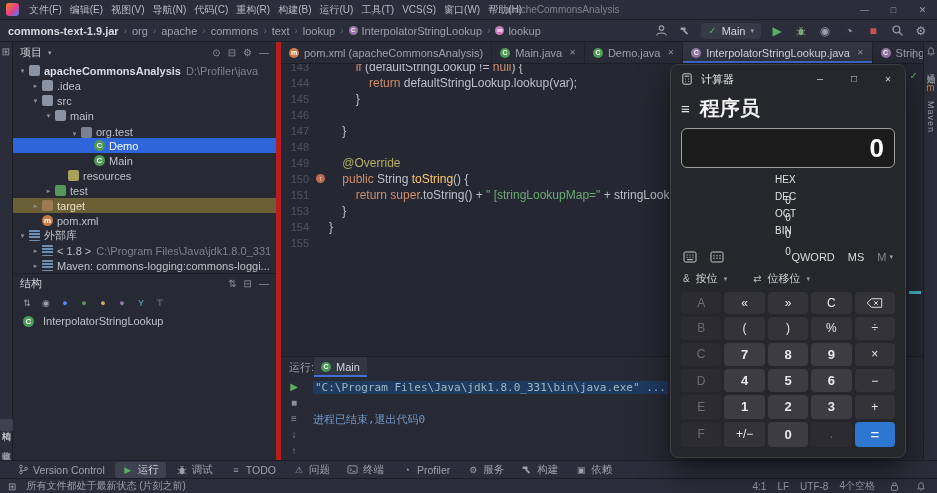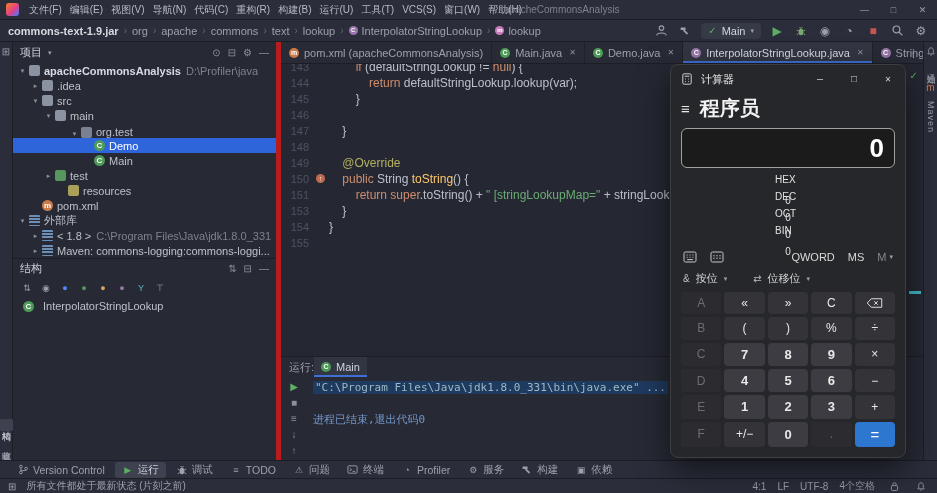--- a/index.html
+++ b/index.html
@@ -320,29 +320,34 @@
           <div class="tree-row sel-blue" style="padding-left: 69px;">
             <span class="tree-chev"></span>
             <span class="tree-ic ic-class circle" style="background: rgb(78, 154, 87);">C</span>
             <span class="tree-label">Demo</span>
           </div>
           <div class="tree-row" style="padding-left: 69px;">
             <span class="tree-chev"></span>
             <span class="tree-ic ic-class circle" style="background: rgb(78, 154, 87);">C</span>
             <span class="tree-label">Main</span>
           </div>
+          <div class="tree-row" style="padding-left: 43px;">
+            <span class="tree-chev"></span>
+            <span class="tree-ic ic-folder-res" style="background: rgb(169, 161, 90);"></span>
+            <span class="tree-label">resources</span>
+          </div>
           <div class="tree-row" style="padding-left: 30px;">
             <span class="tree-chev">▸</span>
             <span class="tree-ic ic-folder-test" style="background: rgb(87, 150, 92);"></span>
             <span class="tree-label">test</span>
           </div>
-          <div class="tree-row" style="padding-left: 43px;">
-            <span class="tree-chev"></span>
-            <span class="tree-ic ic-folder-res" style="background: rgb(169, 161, 90);"></span>
-            <span class="tree-label">resources</span>
+          <div class="tree-row sel-khaki" style="padding-left: 17px;">
+            <span class="tree-chev">▸</span>
+            <span class="tree-ic ic-folder-excluded" style="background: rgb(157, 123, 82);"></span>
+            <span class="tree-label">target</span>
           </div>
           <div class="tree-row" style="padding-left: 17px;">
             <span class="tree-chev"></span>
             <span class="tree-ic ic-maven circle" style="background: rgb(203, 122, 74);">m</span>
             <span class="tree-label">pom.xml</span>
           </div>
           <div class="tree-row" style="padding-left: 4px;">
             <span class="tree-chev">▾</span>
             <span class="tree-ic ic-lib"></span>
             <span class="tree-label">外部库</span>

